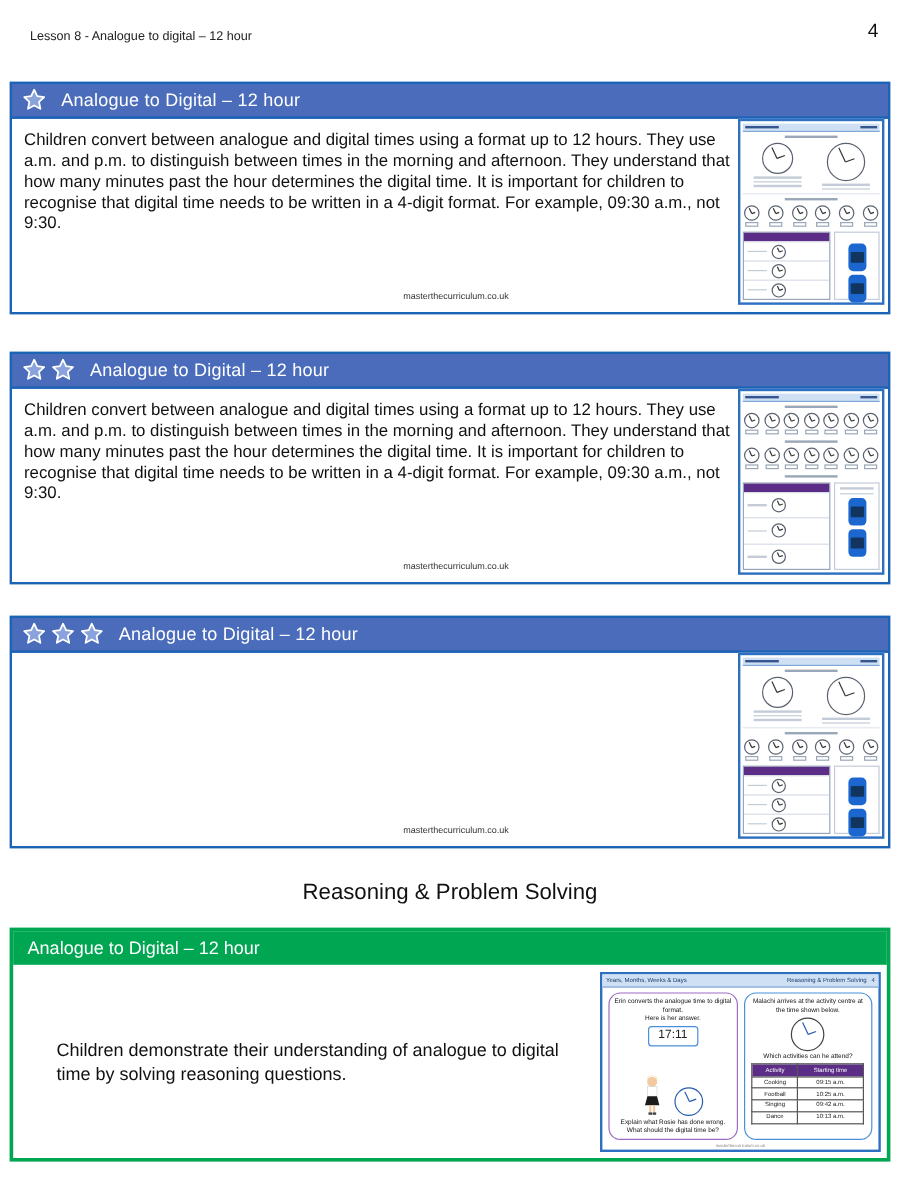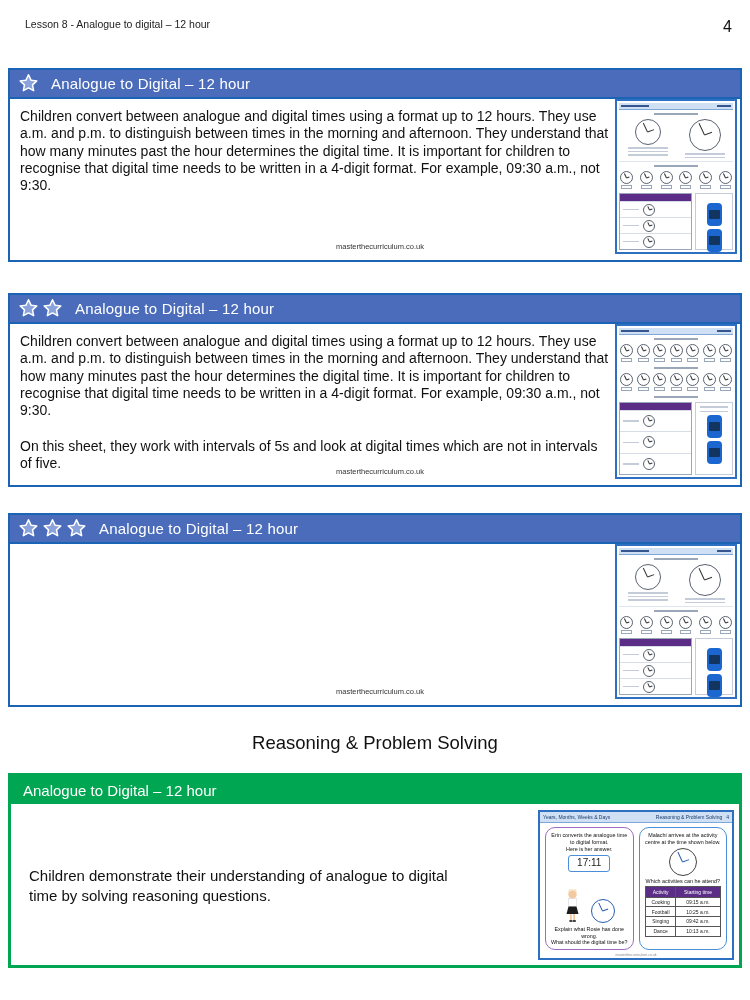--- a/index.html
+++ b/index.html
@@ -8,21 +8,21 @@
     position: relative;
     font-family: "Liberation Sans", sans-serif;
     background: #ffffff;
     color: #111;
     overflow: hidden;
   }
 
   
   .page-header {
     position: absolute; top: 18px; left: 25px; right: 18px;
-    display: flex; justify-content: space-between; align-items: flex-start;
+    display: flex; justify-content: space-between; align-items: flex-end;
   }
   .lesson-crumb { font-size: 10.5px; color: #222; }
   .page-num { font-size: 16px; color: #111; }
 
   
   .panel {
     position: absolute; left: 8px; width: 734px; height: 194px;
     border: 2px solid #1b63b5; background: #fff;
   }
   .panel.p1 { top: 68px; }
@@ -91,25 +91,25 @@
   }
 
   
   .green-panel {
     position: absolute; left: 8px; top: 773px; width: 734px; height: 195px;
     border: 3px solid #00a651; background: #fff;
   }
   .green-header { height: 28px; background: #00a651; color: #fff;
     display: flex; align-items: center; padding: 0 12px; font-size: 15px; }
   .green-body { position: relative; height: 161px; }
-  .green-text { position: absolute; left: 18px; top: 62px; width: 440px;
+  .green-text { position: absolute; left: 36px; top: 62px; width: 440px;
     font-size: 15px; line-height: 1.3; }
 
   
-  .rps { position: absolute; top: 6px; right: 5px; width: 196px; height: 150px;
+  .rps { position: absolute; top: 6px; right: 5px; width: 234px; height: 150px;
     border: 2px solid #2d6fc1; background: #fff; display: flex; flex-direction: column; }
   .rps-bar { height: 11px; background: #cfe0f4; border-bottom: 1px solid #7fa8d8;
     display: flex; justify-content: space-between; align-items: center;
     font-size: 5px; color: #173a6b; padding: 0 3px; flex: none; }
   .rps-bar .right { display: flex; gap: 4px; }
   .rps-cards { flex: 1; display: flex; gap: 5px; padding: 4px 5px 2px; min-height: 0; }
   .card { flex: 1; border-radius: 10px; padding: 4px 3px 3px; font-size: 5.4px;
     line-height: 1.25; text-align: center; display: flex; flex-direction: column;
     align-items: center; min-height: 0; }
   .card.purple { border: 1.5px solid #9c6bc4; }
@@ -232,21 +232,20 @@
         </svg>
       <svg viewBox="0 0 24 24" width="21" height="21">
           <path d="M12 2l2.9 6.2 6.6.8-4.9 4.6 1.3 6.6L12 17l-5.9 3.2 1.3-6.6L2.5 9l6.6-.8z" fill="#8ba3dc" stroke="#fff" stroke-width="1.7" stroke-linejoin="round"></path>
         </svg>
     </span>
     <span class="panel-title">Analogue to Digital – 12 hour</span>
   </div>
   <div class="panel-body">
     <div class="panel-text">
       <p>Children convert between analogue and digital times using a format up to 12 hours. They use a.m. and p.m. to distinguish between times in the morning and afternoon. They understand that how many minutes past the hour determines the digital time. It is important for children to recognise that digital time needs to be written in a 4-digit format. For example, 09:30 a.m., not 9:30.</p>
-      <p>On this sheet, they work with intervals of 5s and look at digital times which are not in intervals of five.</p>
     </div>
     <div class="site-line">masterthecurriculum.co.uk</div>
     <div class="ws">
       <div class="ws-bar">
           <i class="l"></i>
           <i class="r"></i>
         </div>
       <div class="ws-line"></div>
       <div class="clock-row">
         <span class="cr-item">

